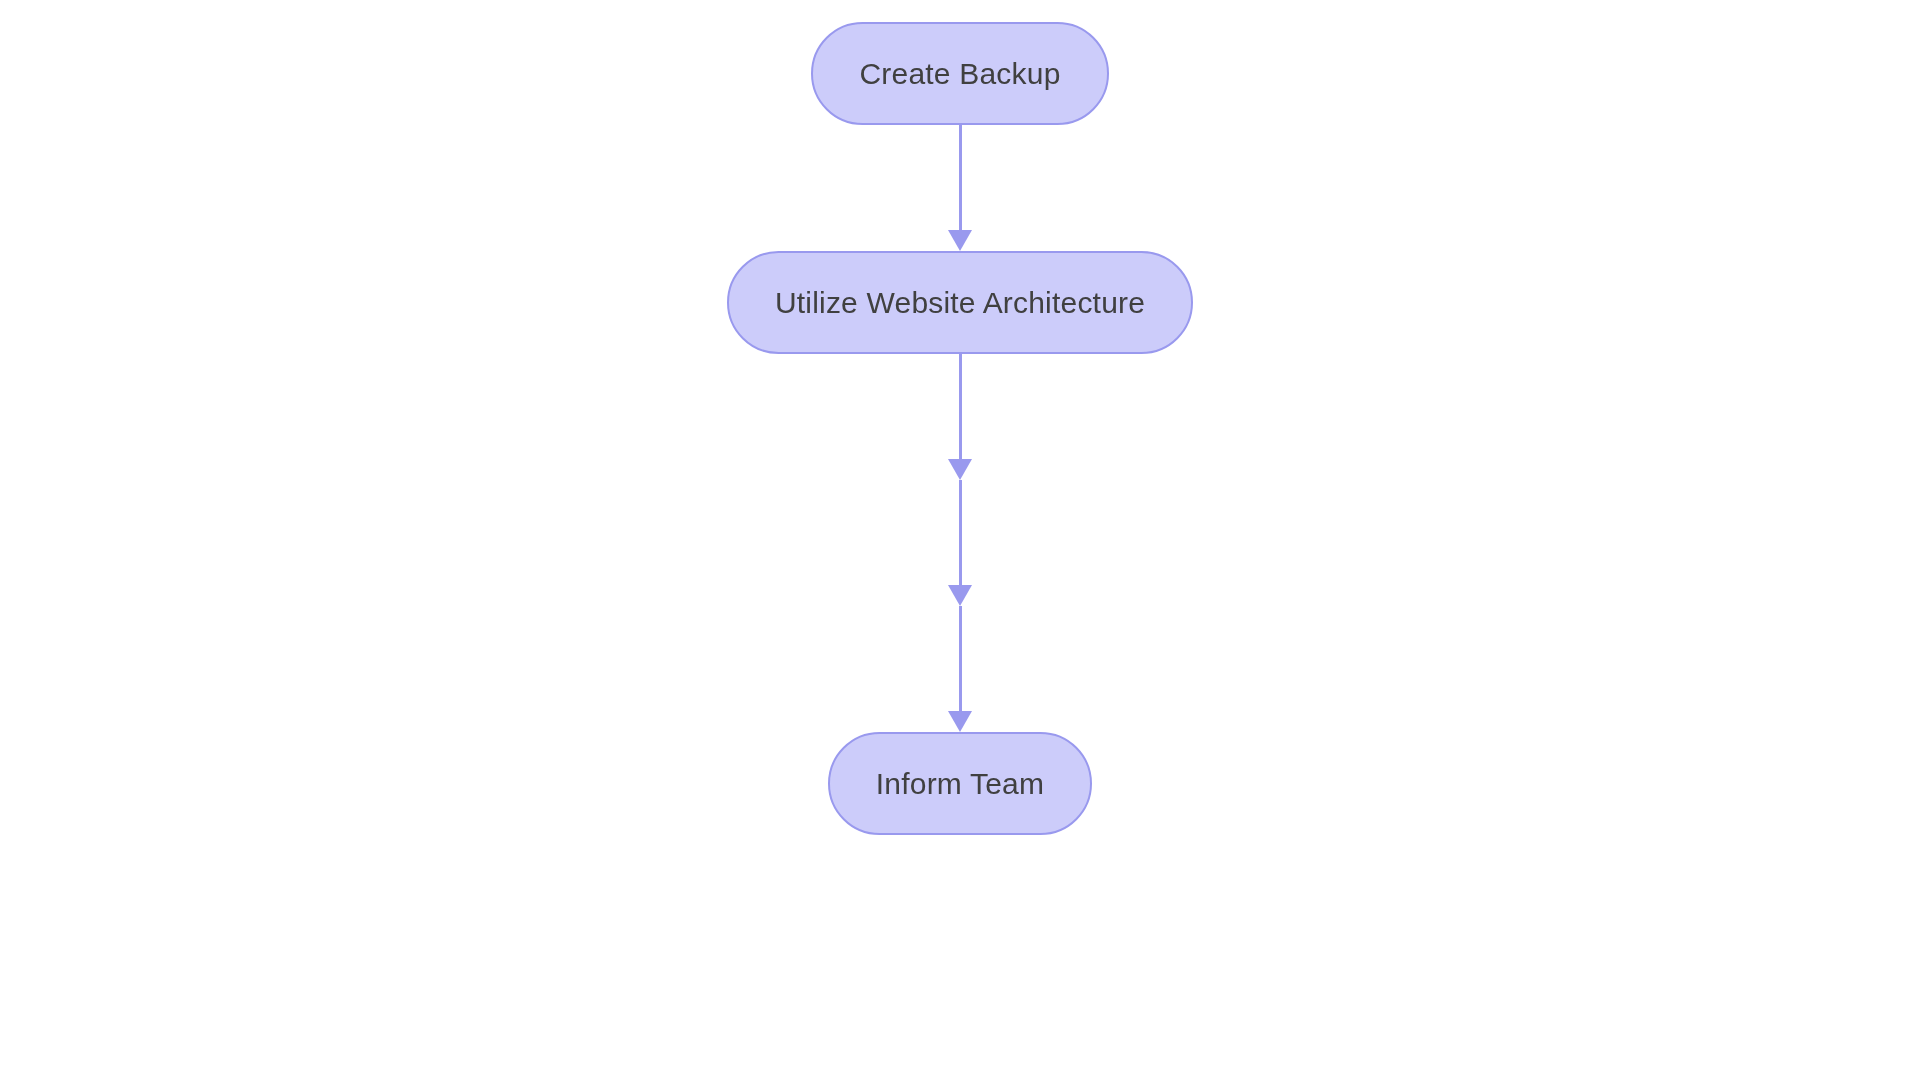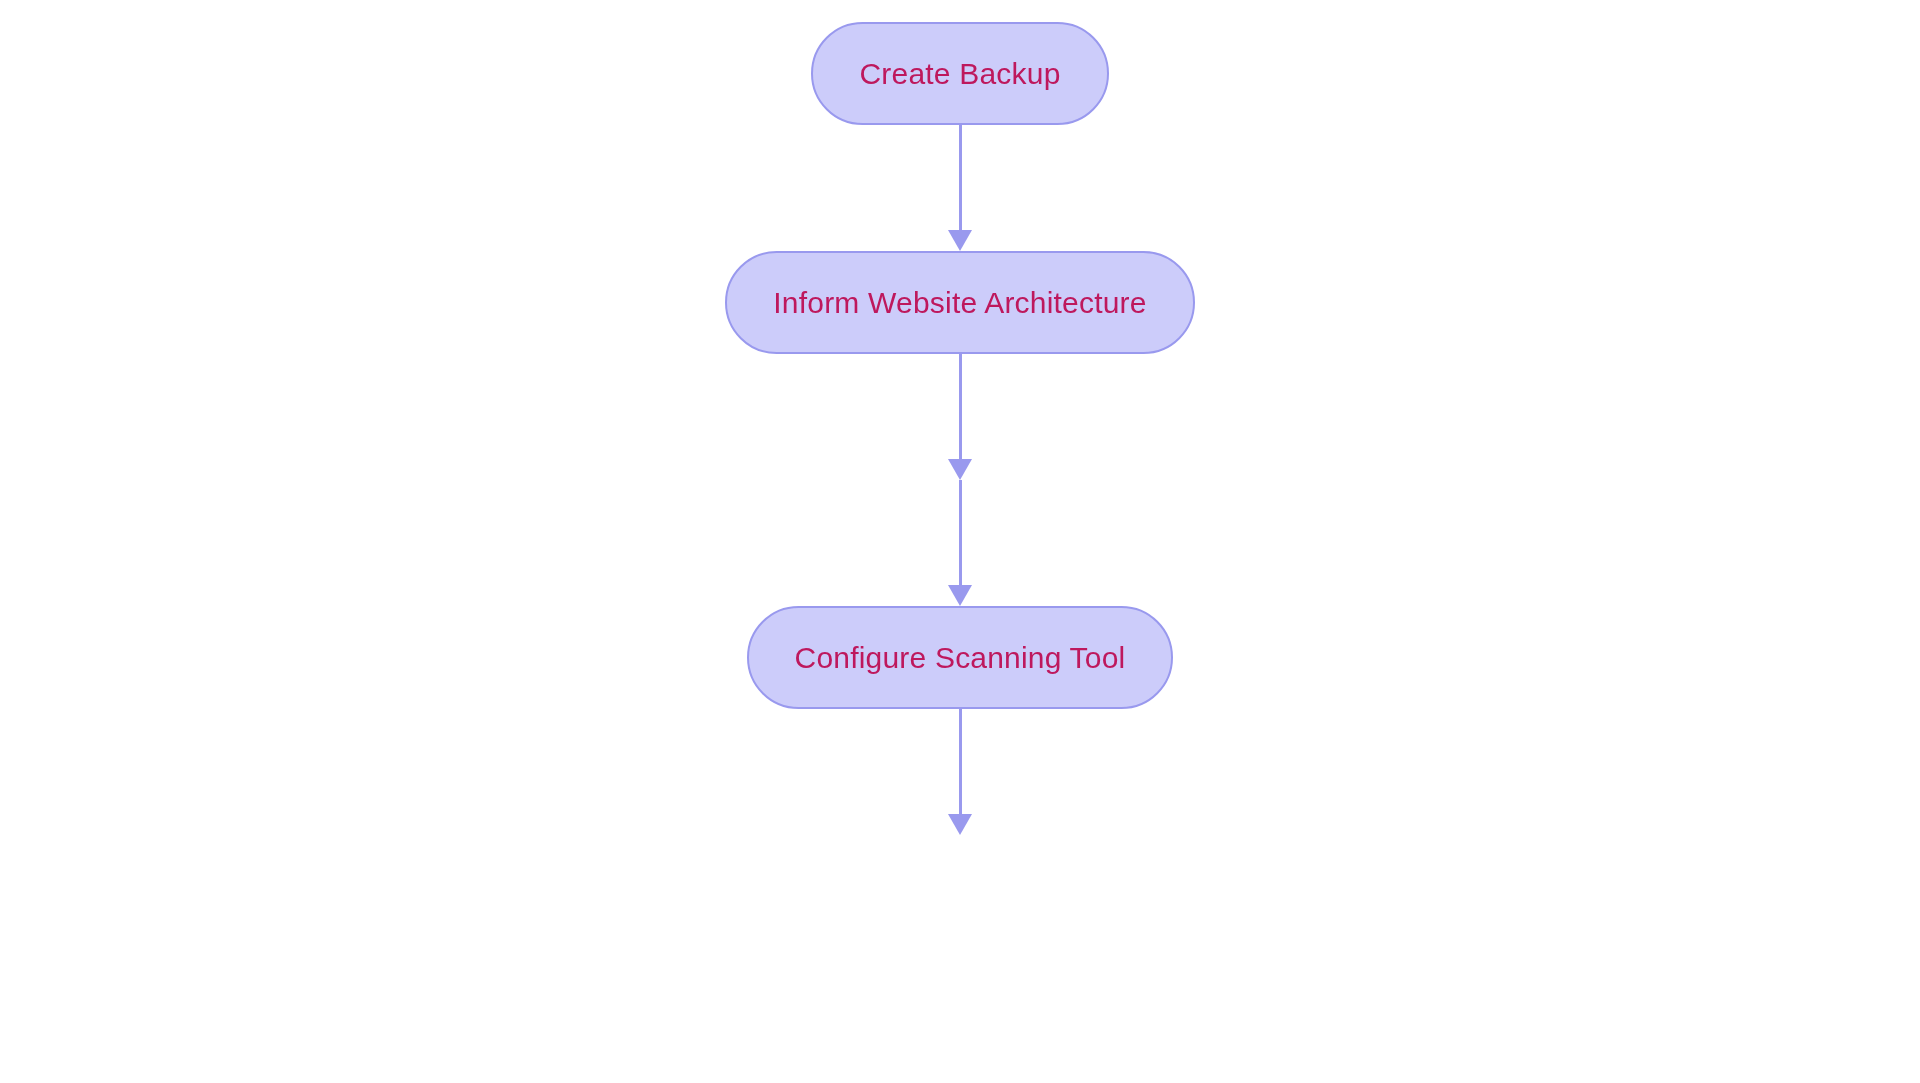--- a/index.html
+++ b/index.html
@@ -43,21 +43,21 @@
     border-radius: 52px;
     background: #ccccfa;
     border: 2px solid #9999ee;
     display: flex;
     align-items: center;
     justify-content: center;
     padding: 0 46px;
     flex: 0 0 auto;
   }
   .node-label {
-    color: #be185d;
+    color: #404040;
     font-family: "Liberation Sans", sans-serif;
     font-size: 30px;
     font-weight: 400;
     line-height: 1;
     white-space: nowrap;
     letter-spacing: 0.2px;
   }
 
   
   .connector {
@@ -97,38 +97,38 @@
     <div class="node">
       <span class="node-label">Create Backup</span>
     </div>
 
     <div class="connector">
       <span class="conn-line"></span>
       <span class="conn-head"></span>
     </div>
 
     <div class="node">
-      <span class="node-label">Inform Website Architecture</span>
+      <span class="node-label">Utilize Website Architecture</span>
     </div>
 
     <div class="connector">
       <span class="conn-line"></span>
       <span class="conn-head"></span>
     </div>
 
 
     <div class="connector">
       <span class="conn-line"></span>
       <span class="conn-head"></span>
     </div>
 
-    <div class="node">
-      <span class="node-label">Configure Scanning Tool</span>
-    </div>
 
     <div class="connector">
       <span class="conn-line"></span>
       <span class="conn-head"></span>
     </div>
 
+    <div class="node">
+      <span class="node-label">Inform Team</span>
+    </div>
 
   </div>
 </div>
 
 </body></html>

